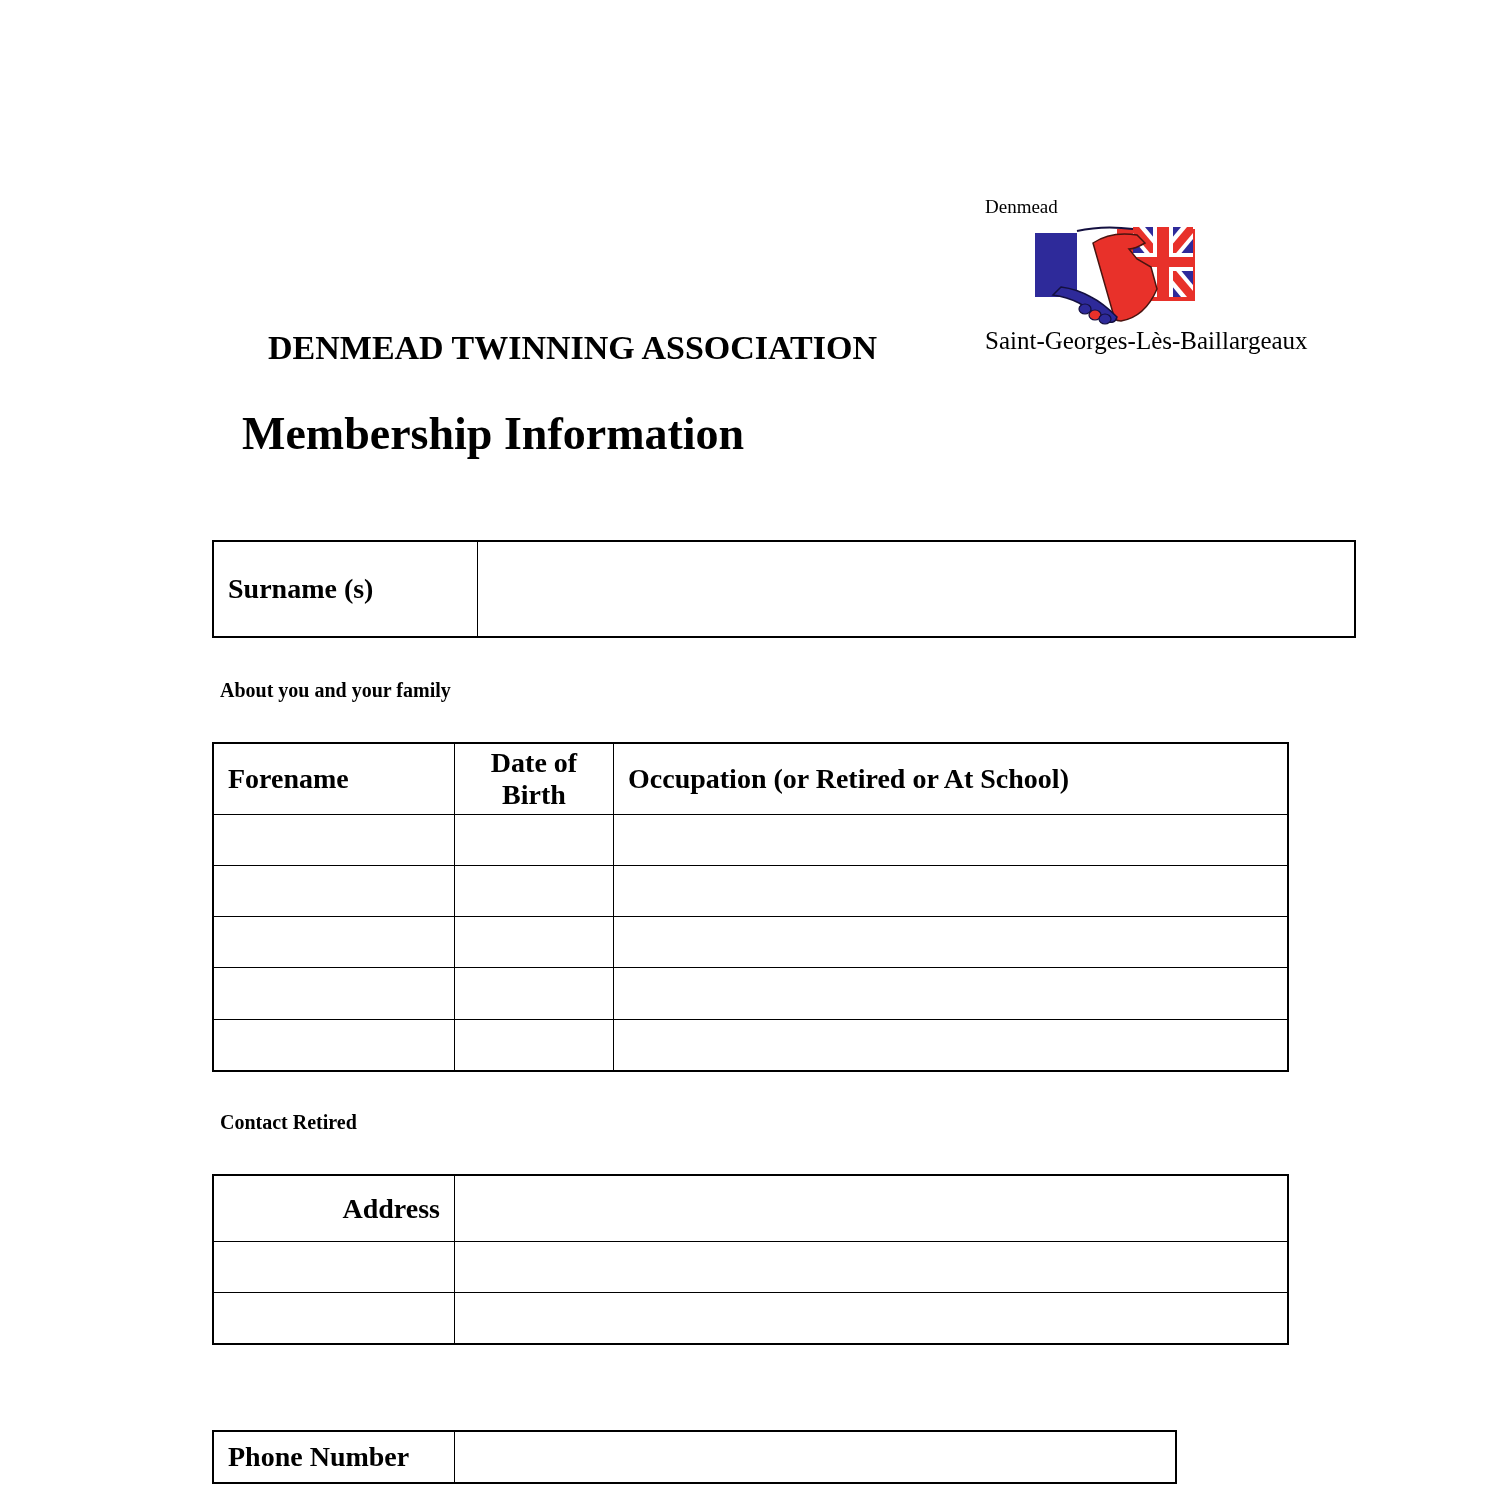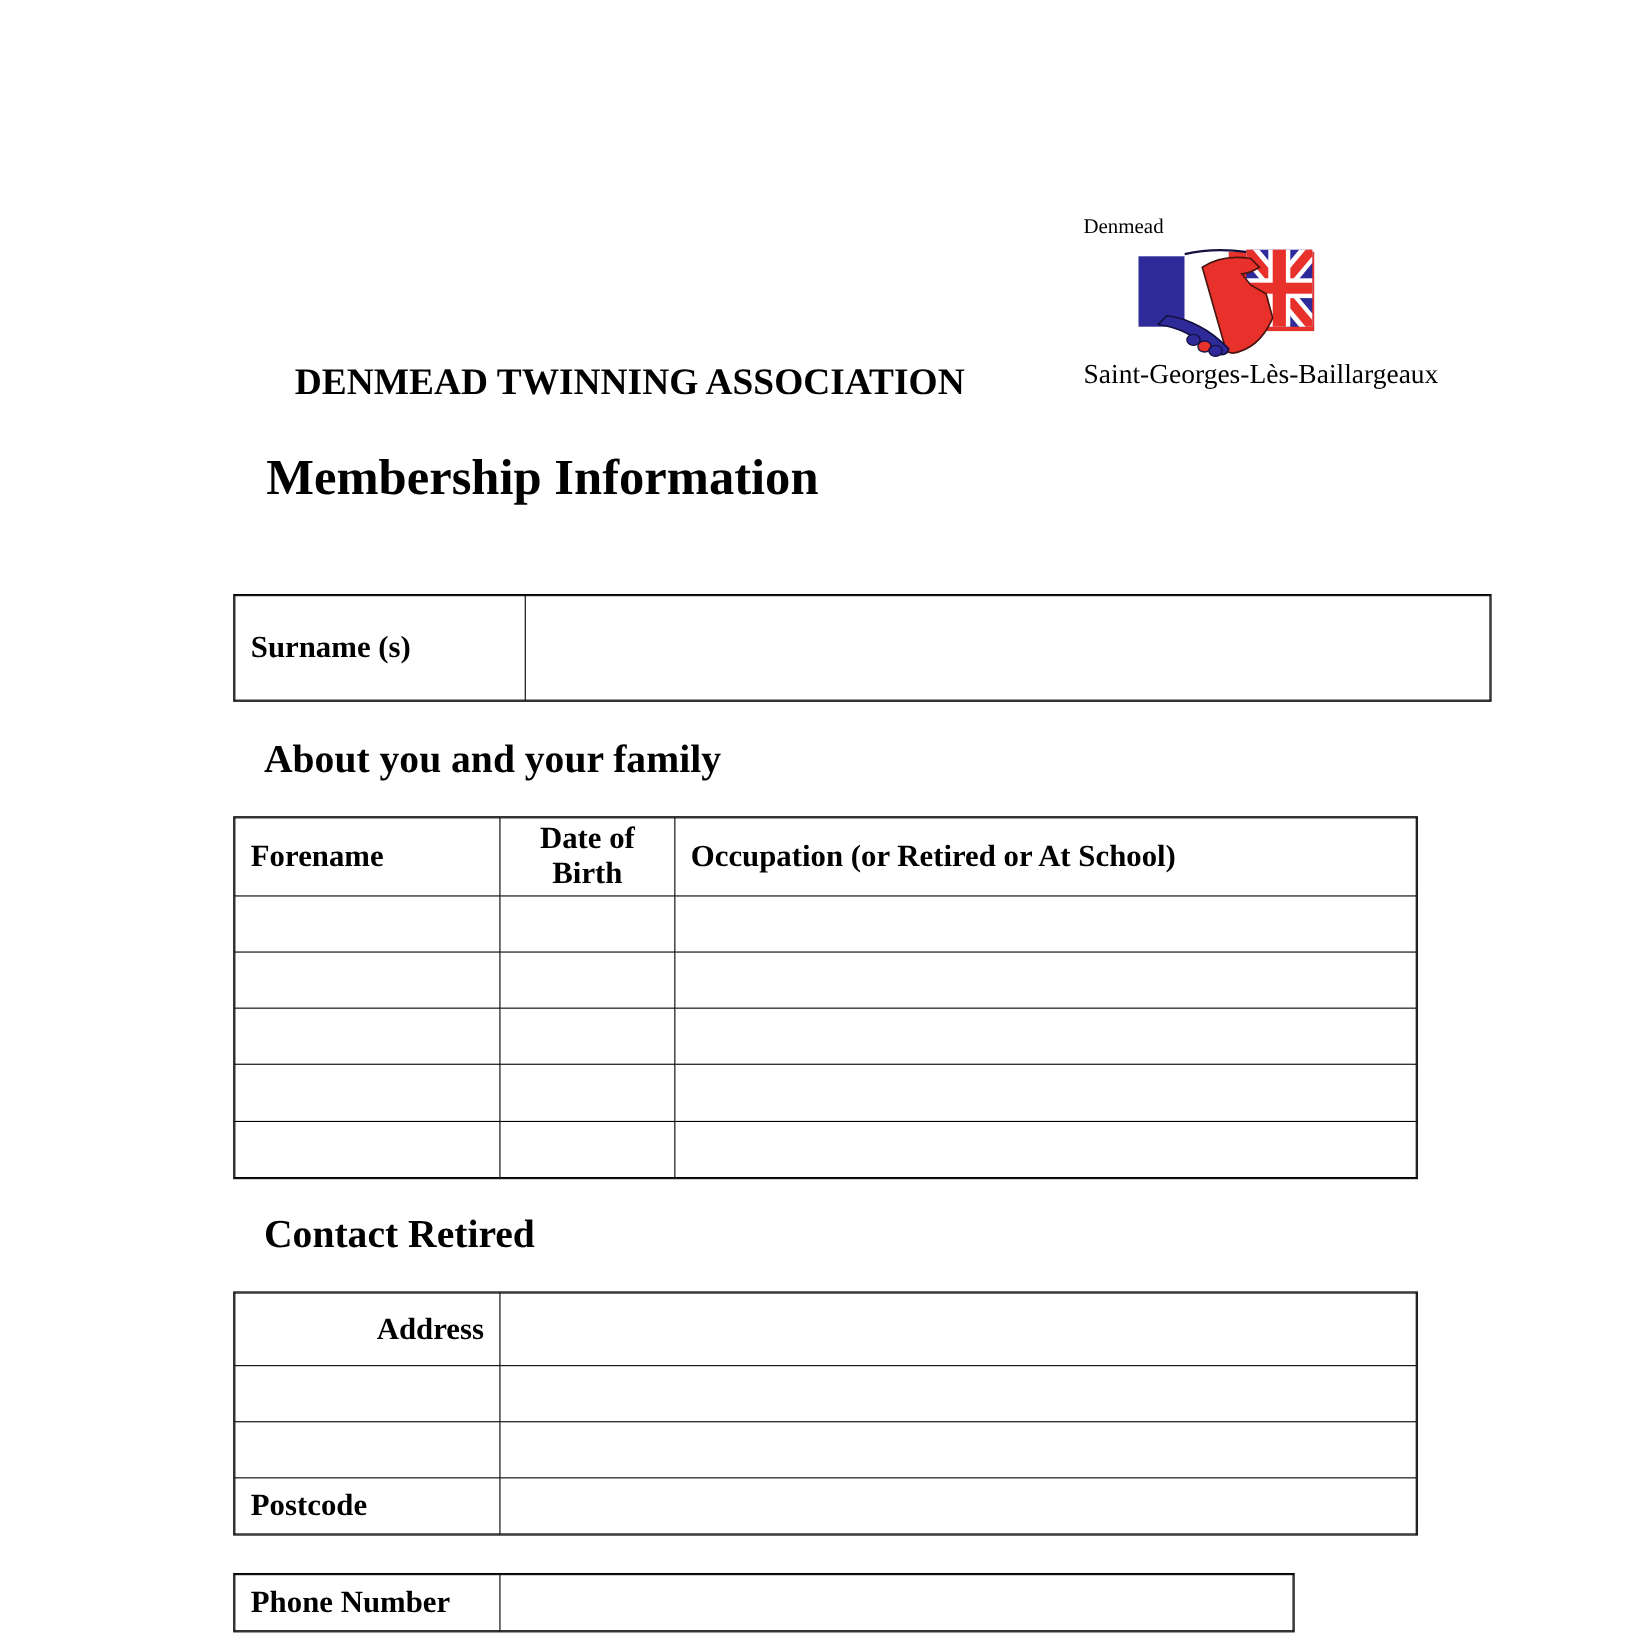--- a/index.html
+++ b/index.html
@@ -3,21 +3,21 @@
   <meta charset="utf-8">
   <style>
     html, body { margin: 0; padding: 0; background: #ffffff; }
     body { width: 1500px; height: 1500px; position: relative; overflow: hidden;
            font-family: "Liberation Serif", "DejaVu Serif", serif; color: #000; }
     .abs { position: absolute; }
     .bold { font-weight: bold; }
 
     .title { left: 228px; top: 328px; font-size: 34px; line-height: 40px; white-space: nowrap; margin-left: 40px; }
     .subtitle { left: 242px; top: 414px; font-size: 46px; line-height: 40px; white-space: nowrap; }
-    .section { left: 240px; font-size: 36px; line-height: 34px; white-space: nowrap; }
+    .section { left: 220px; font-size: 20px; line-height: 34px; white-space: nowrap; }
 
     .logo { left: 985px; top: 195px; width: 270px; height: 165px; }
     .logo-top { position: absolute; top: 0; left: 0; width: 262px; text-align: left; font-size: 19px; line-height: 24px; }
     .logo-bottom { position: absolute; top: 134px; left: 0; width: 270px; text-align: center; font-size: 25px; line-height: 24px; white-space: nowrap; }
     .logo-art { position: absolute; top: 30px; left: 48px; width: 162px; height: 102px; }
 
     table.form { position: absolute; border-collapse: collapse; table-layout: fixed; }
     table.form td { border: 1.5px solid #000; padding: 0 14px; font-size: 28px; font-weight: bold; vertical-align: middle; line-height: 32px; }
     table.form { outline: 1px solid #000; }
     td.center { text-align: center; }
@@ -128,24 +128,20 @@
     <td class="entry"></td>
   </tr>
   <tr style="height:51px;">
     <td></td>
     <td class="entry"></td>
   </tr>
   <tr style="height:51px;">
     <td></td>
     <td class="entry"></td>
   </tr>
-  <tr style="height:51px;">
-    <td>Postcode</td>
-    <td class="entry"></td>
-  </tr>
 </tbody>
   </table>
 
 <table class="form" style="left:213px; top:1431px; width:963px;">
   <colgroup>
       <col style="width:241px">
       <col>
     </colgroup>
   <tbody>
       <tr style="height:51px;">

